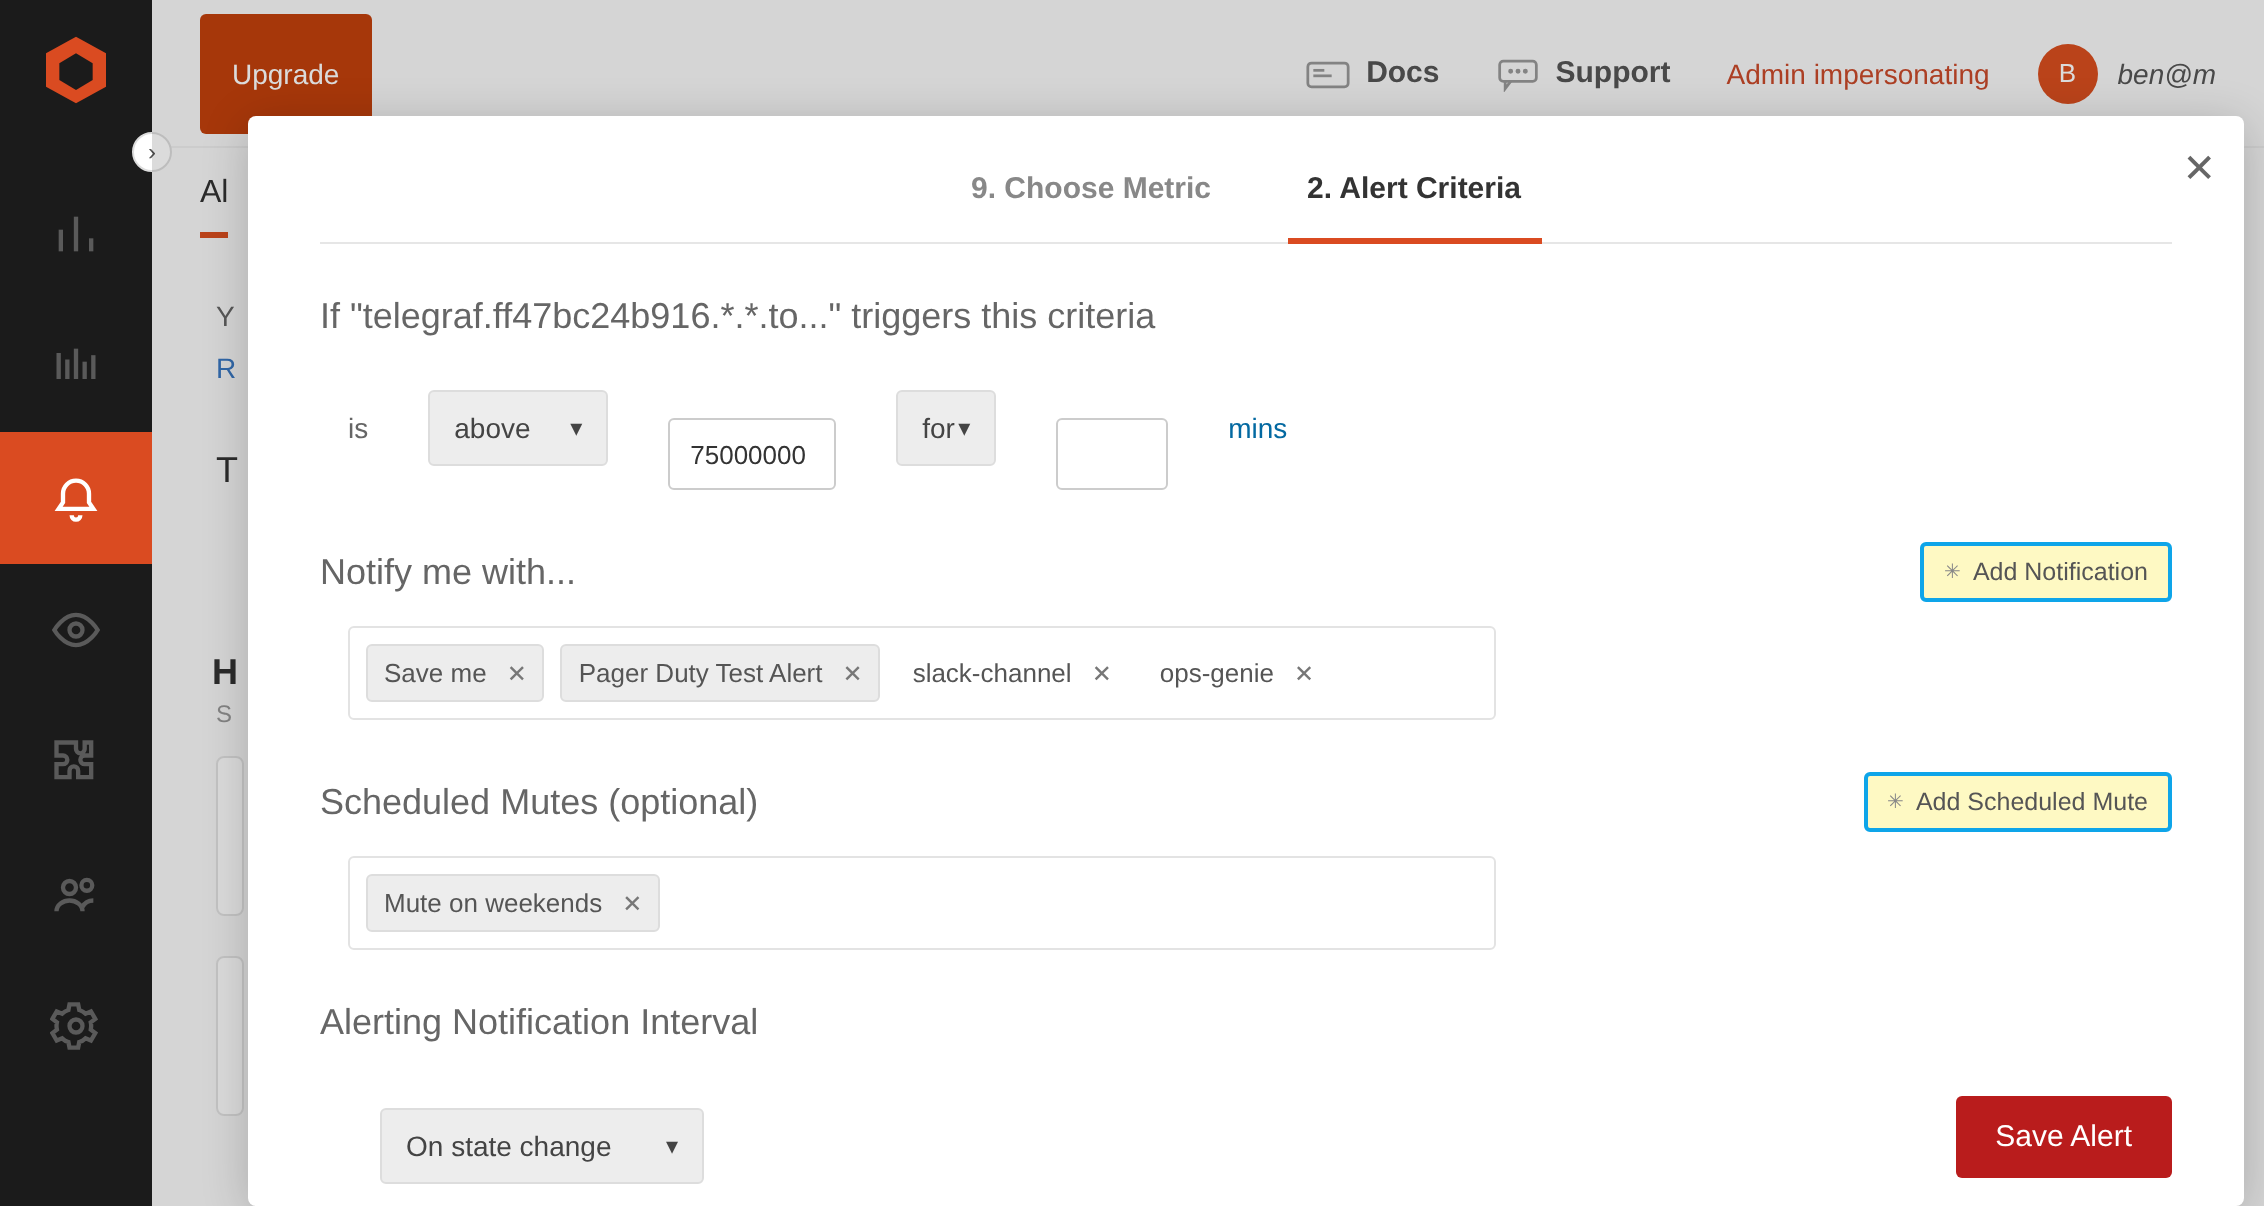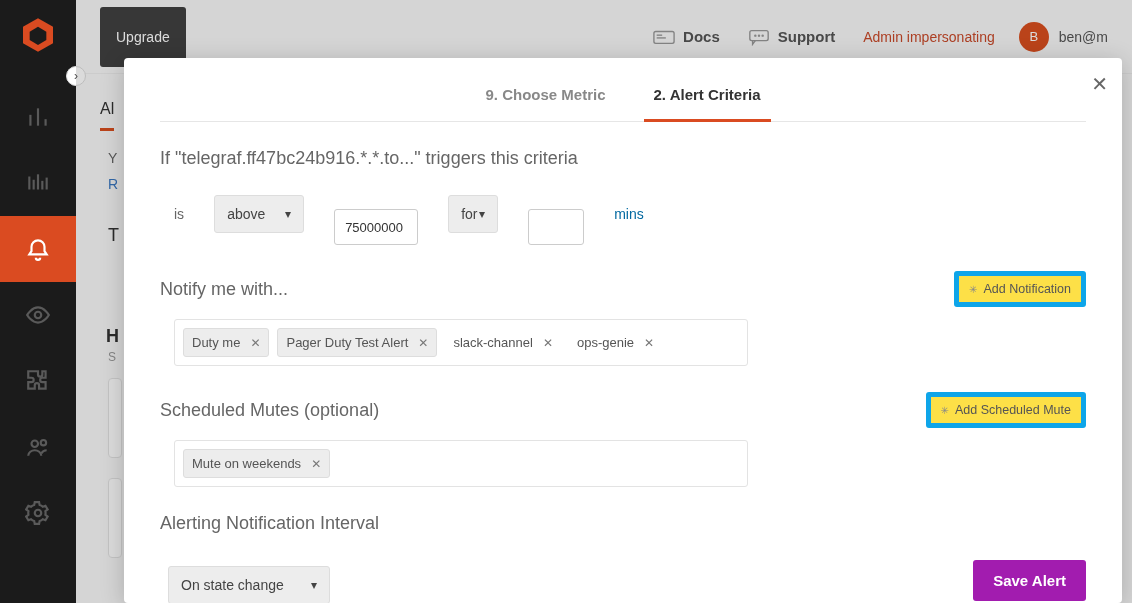--- a/index.html
+++ b/index.html
@@ -57,21 +57,21 @@
   position: absolute;
   left: 76px; top: 0; right: 0;
   height: 74px;
   display: flex;
   align-items: center;
   padding: 0 24px;
   border-bottom: 1px solid #eee;
   background: #f9f9f9;
 }
 .upgrade-btn {
-  background: #404040;
+  background: #c2410c;
   color: #fff;
   border: none;
   border-radius: 3px;
   padding: 22px 16px;
   font-size: 14px;
   margin-right: auto;
 }
 .topbar-item {
   display: flex; align-items: center;
   color: #555;
@@ -84,31 +84,30 @@
 .avatar {
   width: 30px; height: 30px;
   background: #d94f1f;
   color: #fff;
   border-radius: 50%;
   display: flex; align-items: center; justify-content: center;
   font-size: 13px;
   margin-left: 24px;
   margin-right: 10px;
 }
-.username { font-size: 14px; color: #555; }
+.username { font-size: 14px; color: #555; font-style: italic; }
 
 .bg-tabs {
   position: absolute;
   left: 100px;
   top: 88px;
   font-size: 16px;
   color: #333;
   border-bottom: 3px solid #d94f1f;
   padding-bottom: 10px;
-  margin-top: 12px;
 }
 .bg-letter-y { position:absolute; left:108px; top:150px; color:#666; font-size:14px; }
 .bg-letter-r { position:absolute; left:108px; top:176px; color:#3a78c3; font-size:14px; }
 .bg-letter-t { position:absolute; left:108px; top:225px; color:#333; font-size:18px; }
 .bg-letter-h { position:absolute; left:106px; top:326px; color:#333; font-size:18px; font-weight:600;}
 .bg-letter-s { position:absolute; left:108px; top:350px; color:#999; font-size:12px; }
 .bg-card1 { position:absolute; left:108px; top:378px; width:14px; height:80px; border:1px solid #e4e4e4; border-radius:4px; background:#fff;}
 .bg-card2 { position:absolute; left:108px; top:478px; width:14px; height:80px; border:1px solid #e4e4e4; border-radius:4px; background:#fff;}
 
 .overlay {
@@ -201,22 +200,22 @@
 .nbox.small { width: 54px; padding-left: 44px; }
 .row-with-button {
   display: flex;
   justify-content: space-between;
   align-items: center;
   margin-top: 26px;
   gap: 12px;
 }
 .row-with-button .section-title { margin:0; }
 .mini-btn {
-  border: 5px solid #0ea5e9;
-  background: #fde047;
+  border: 2px solid #0ea5e9;
+  background: #fef9c3;
   border-radius: 3px;
   padding: 6px 10px;
   font-size: 12.5px;
   color: #555;
   display: flex; align-items: center; gap: 6px;
 }
 .mini-btn::before {
   content: "✳";
   font-size: 10px;
   color: #888;
@@ -239,34 +238,34 @@
   padding: 6px 8px;
   font-size: 13px;
   color: #555;
   display: flex; align-items: center; gap: 10px;
 }
 .chip .x { color:#777; font-size:12px; cursor:pointer; }
 .chip.plain {
   background: transparent;
   border: none;
 }
-.interval-row { margin-top: 18px; margin-left:8px;}
+.interval-row { margin-top: 18px; margin-left:30px;}
 .save-row {
   display: flex;
   justify-content: flex-end;
   margin-top: -44px;
 }
 .save-btn {
-  background: #a21caf;
+  background: #b91c1c;
   color: #fff;
   border: none;
   border-radius: 3px;
   padding: 12px 20px;
   font-size: 15px;
-  font-weight: 700;
+  font-weight: 400;
 }
 .bottom-strip {
   position:absolute;
   left:124px; right:10px;
   bottom:0;
   height:14px;
   display:flex;
   gap:520px;
   padding-left:6px;
 }
@@ -393,21 +392,21 @@
     <input class="nbox small" value="60" style="">
     <span class="static-text" style="color:#0369a1">mins</span>
   </div>
 
   <div class="row-with-button">
     <div class="section-title">Notify me with...</div>
     <button class="mini-btn">Add Notification</button>
   </div>
   <div class="chip-container">
     <div class="chip">
-      <span>Duty me</span>
+      <span>Save me</span>
       <span class="x">✕</span>
     </div>
     <div class="chip">
       <span>Pager Duty Test Alert</span>
       <span class="x">✕</span>
     </div>
     <div class="chip plain">
       <span>slack-channel</span>
       <span class="x">✕</span>
     </div>

